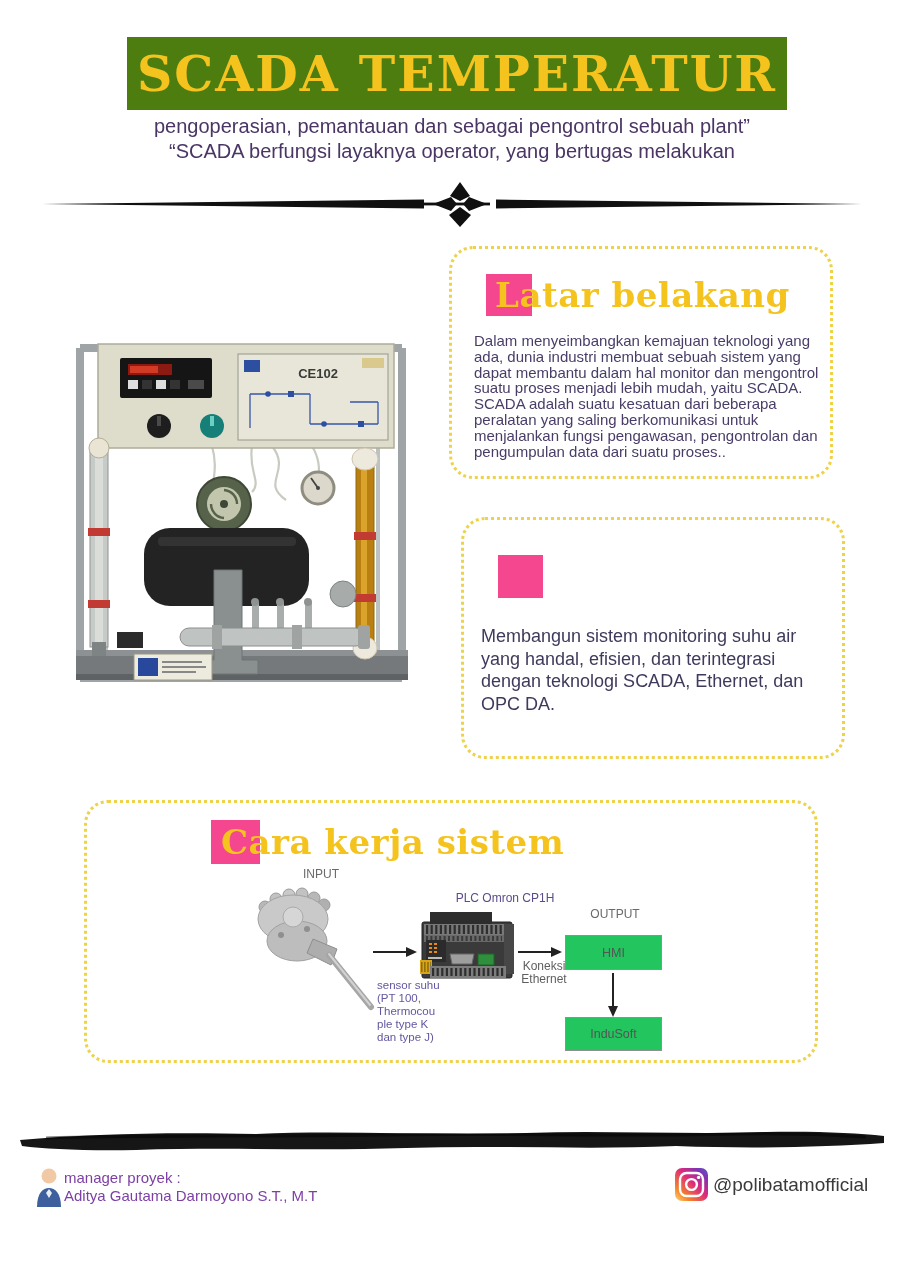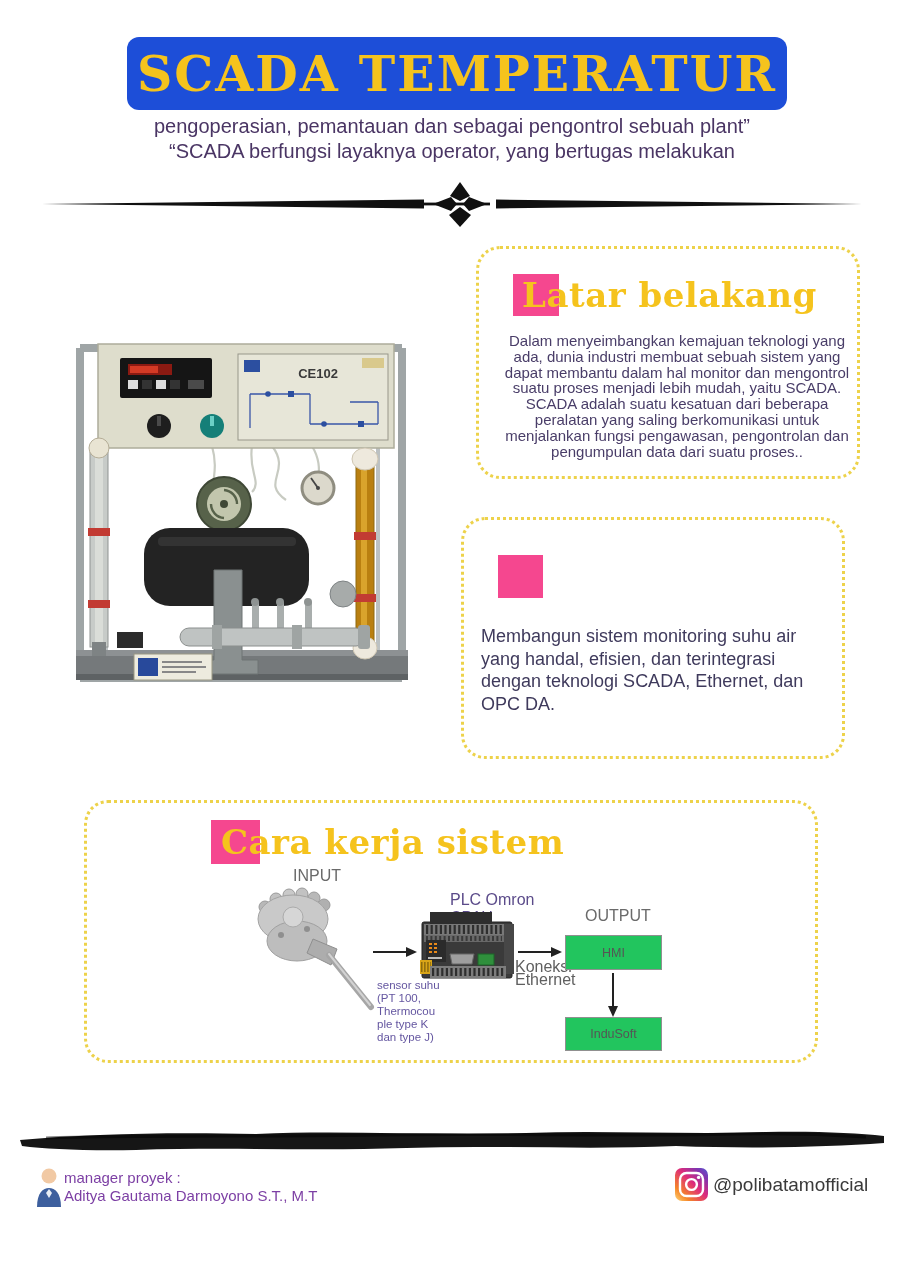--- a/index.html
+++ b/index.html
@@ -10,22 +10,22 @@
     height: 1280px;
     background: #ffffff;
     overflow: hidden;
     font-family: "Liberation Sans", sans-serif;
   }
   .abs { position: absolute; }
 
   
   #title-banner {
     left: 127px; top: 37px; width: 660px; height: 73px;
-    background: #1d4ed8;
-    display: flex; align-items: center; justify-content: center; border-radius: 12px;
+    background: #4d7c0f;
+    display: flex; align-items: center; justify-content: center;
   }
   #poster-title {
     font-family: "DejaVu Serif", serif;
     font-weight: 700;
     font-size: 49px;
     letter-spacing: 2px;
     color: #F5C31D;
     white-space: nowrap;
   }
   #quote {
@@ -36,21 +36,21 @@
     font-weight: 500;
   }
 
   
   .box {
     position: absolute;
     border: 3px dotted #EDD24A;
     border-radius: 24px;
     background: #ffffff;
   }
-  #latar-box  { left: 476px; top: 246px; width: 384px; height: 233px; text-align: center; }
+  #latar-box  { left: 449px; top: 246px; width: 384px; height: 233px; }
   #tujuan-box { left: 461px; top: 517px; width: 384px; height: 242px; }
   #cara-box   { left:  84px; top: 800px; width: 734px; height: 263px; }
 
   .hl { position: absolute; background: #F5478F; z-index: 1; }
   #latar-hl  { left: 34px;  top: 25px; width: 46px; height: 42px; }
   #tujuan-hl { left: 34px;  top: 35px; width: 45px; height: 43px; }
   #cara-hl   { left: 124px; top: 17px; width: 49px; height: 44px; }
 
   .sec-title {
     position: absolute; z-index: 2;
@@ -70,21 +70,21 @@
     font-size: 15px; line-height: 15.8px;
     color: #493D68;
   }
   #tujuan-body {
     position: absolute; left: 17px; top: 105px; width: 352px;
     font-size: 18px; line-height: 22.5px;
     color: #3F3A5C;
   }
 
   
-  .diag-label { position: absolute; font-size: 16px; color: #6A6A6A; }
+  .diag-label { position: absolute; font-size: 12px; color: #6A6A6A; text-align: center; }
   #input-label  { left: 206px; top: 64px;  width: 56px; }
   #output-label { left: 498px; top: 104px; width: 60px; }
   #plc-label    { left: 328px; top: 88px;  width: 110px; color: #5B4B8A; margin-left: 35px; }
   #koneksi-label{ left: 428px; top: 157px; width: 58px; line-height: 13px; color: #5f5f5f; }
   #sensor-caption {
     position: absolute; left: 290px; top: 176px;
     font-size: 11.5px; line-height: 13px; color: #6456A0;
   }
   .flow-node {
     position: absolute; width: 97px; height: 35px;

